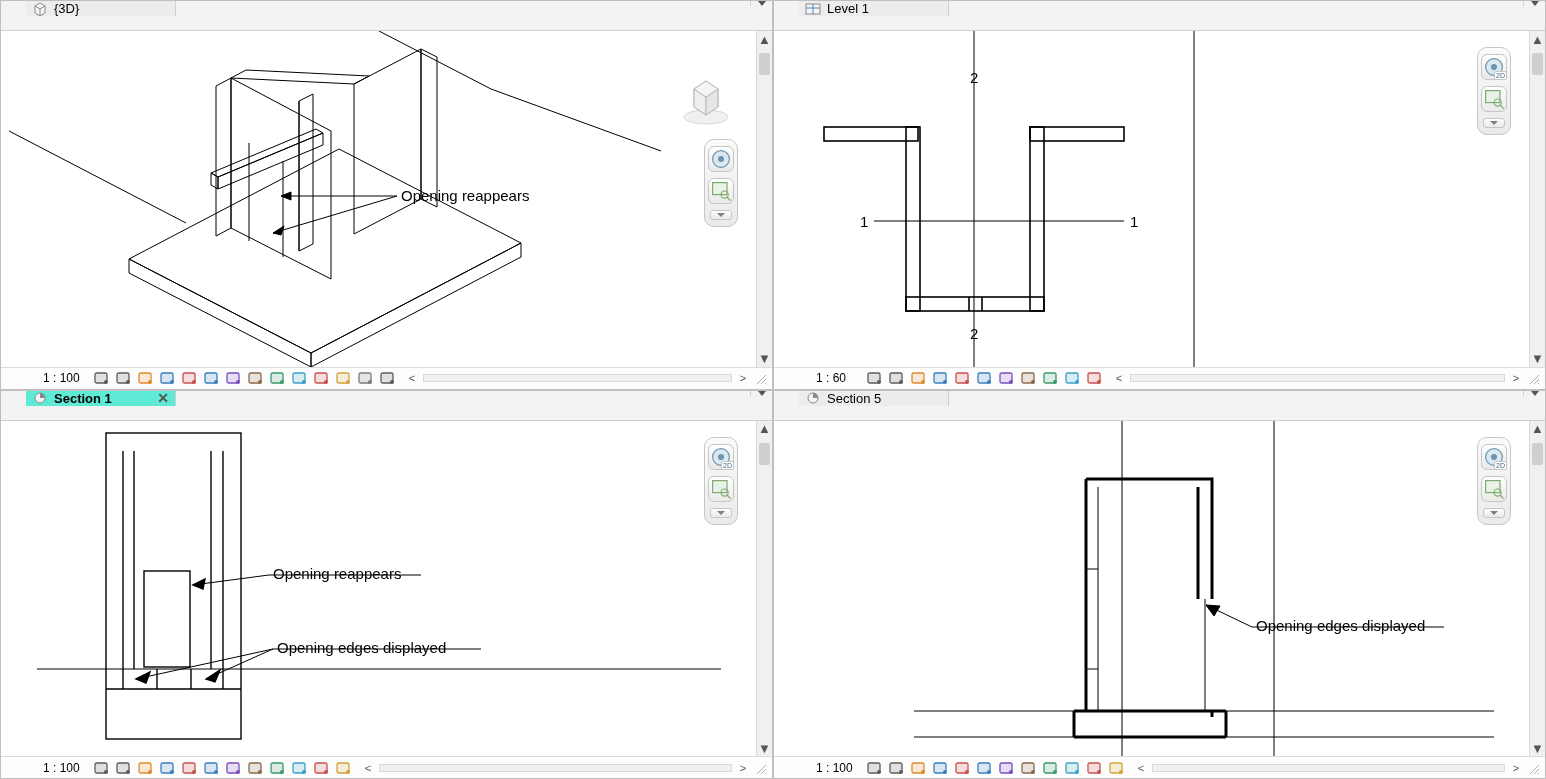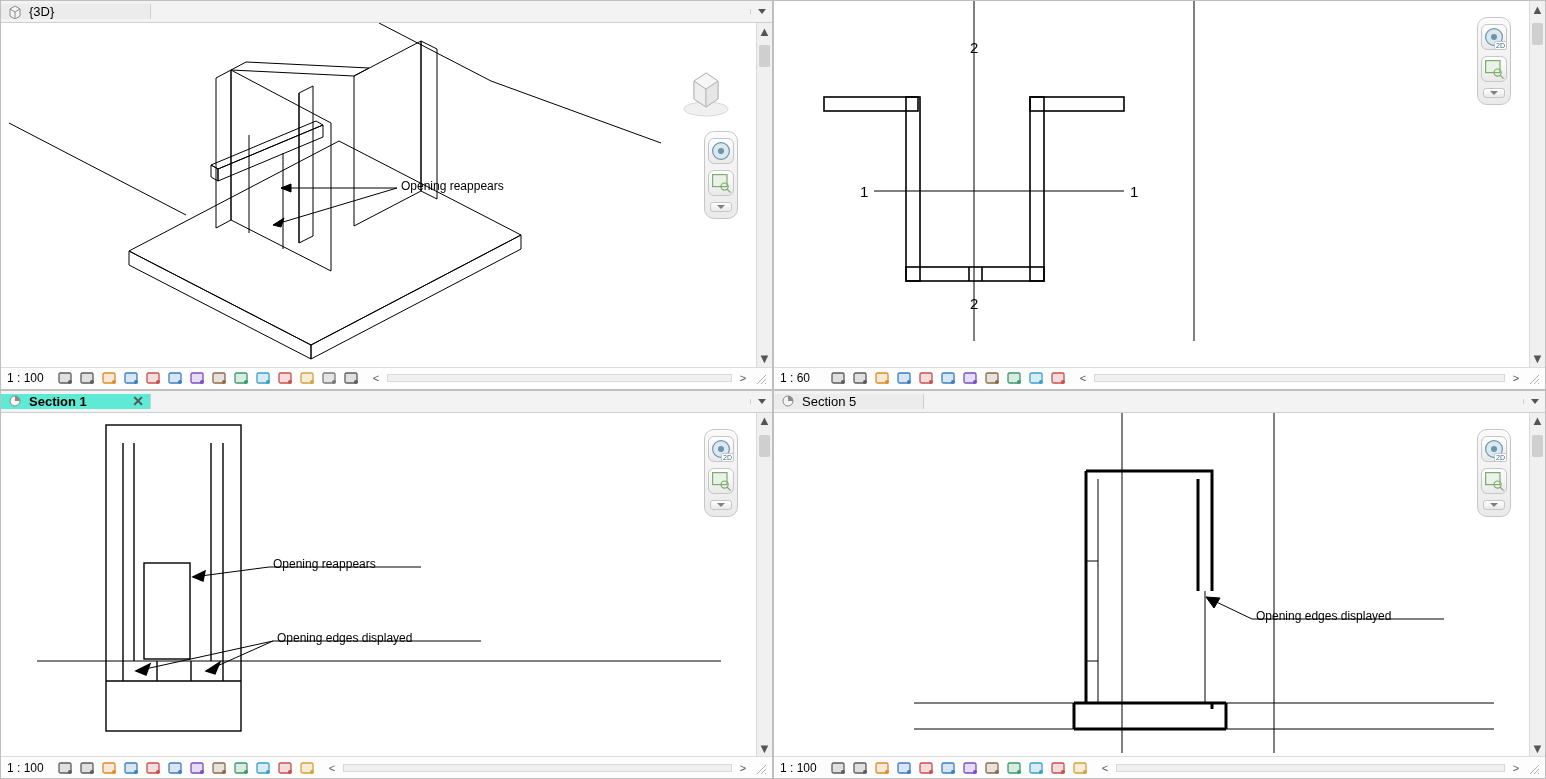--- a/index.html
+++ b/index.html
@@ -19,26 +19,27 @@
   }
   .pane {
     border: 1px solid #bfbfbf;
     display: flex;
     flex-direction: column;
     position: relative;
     background: #fff;
   }
   
   .tabrow {
-    height: 22px;
+    height: 30px;
     background: #f3f3f3;
     border-bottom: 1px solid #cfcfcf;
     display: flex;
-    align-items: center;
+    align-items: flex-start;
     position: relative;
+    padding-left: 25px;
   }
   .tab {
     display: flex;
     align-items: center;
     gap: 6px;
     padding: 0 28px 0 6px;
     background: #ececec;
     border-right: 1px solid #cfcfcf;
     min-width: 150px;
     font-size: 13px;
@@ -111,20 +112,21 @@
     border-top: 1px solid #dcdcdc;
     display: flex;
     align-items: center;
     gap: 4px;
     padding: 0 6px;
     font-size: 12px;
     position: relative;
   }
   .scale {
     min-width: 46px;
+    margin-left: 36px;
   }
   .vcicon {
     width: 18px; height:16px;
     display:inline-flex;
     align-items:flex-end;
     justify-content:center;
     cursor:pointer;
     position:relative;
   }
   .vcicon svg { width:18px; height:16px; }
@@ -195,21 +197,21 @@
     position:absolute;
     right: 22px;
     top: 40px;
     width:56px; height:56px;
     cursor:pointer;
   }
 
   
   .ann {
     position:absolute;
-    font-size: 12px;
+    font-size: 15px;
     color:#000;
     white-space:nowrap;
     text-align:right;
   }
   .grid-label {
     position:absolute;
     font-size: 15px;
     color:#000;
   }
 
@@ -407,20 +409,34 @@
     <div class="hscroll">
       <span class="arrow">&lt;</span>
           <div class="track"></div>
           <span class="arrow">&gt;</span>
     </div>
     <div class="resize-grip"></div>
   </div>
 </div>
 
 <div class="pane">
+  <div class="tabrow">
+    <div class="tab">
+      <span class="ticon">
+        <svg viewBox="0 0 16 14">
+              <rect x="1" y="2" width="14" height="10" fill="#f5f5f5" stroke="#8a8a8a"></rect>
+              <line x1="1" y1="6" x2="15" y2="6" stroke="#4a8ac9"></line>
+              <line x1="8" y1="2" x2="8" y2="12" stroke="#4a8ac9"></line>
+            </svg>
+      </span>
+      <span>Level 1</span>
+    </div>
+    <div class="tab-spacer"></div>
+    <div class="tab-menu"></div>
+  </div>
 
   <div class="canvas-wrap">
     <div class="canvas">
       <div class="navbar">
         <div class="navbtn">
           <svg viewBox="0 0 20 20">
                 <circle cx="10" cy="10" r="7" fill="#dce8ef" stroke="#6a95ac"></circle>
                 <circle cx="10" cy="10" r="2.5" fill="#6a95ac"></circle>
               </svg>
           <span style="position:absolute;right:-1px;bottom:-1px;font-size:7px;background:#fff;padding:0 1px;border:1px solid #c6c6c6;border-radius:2px;">2D</span>

